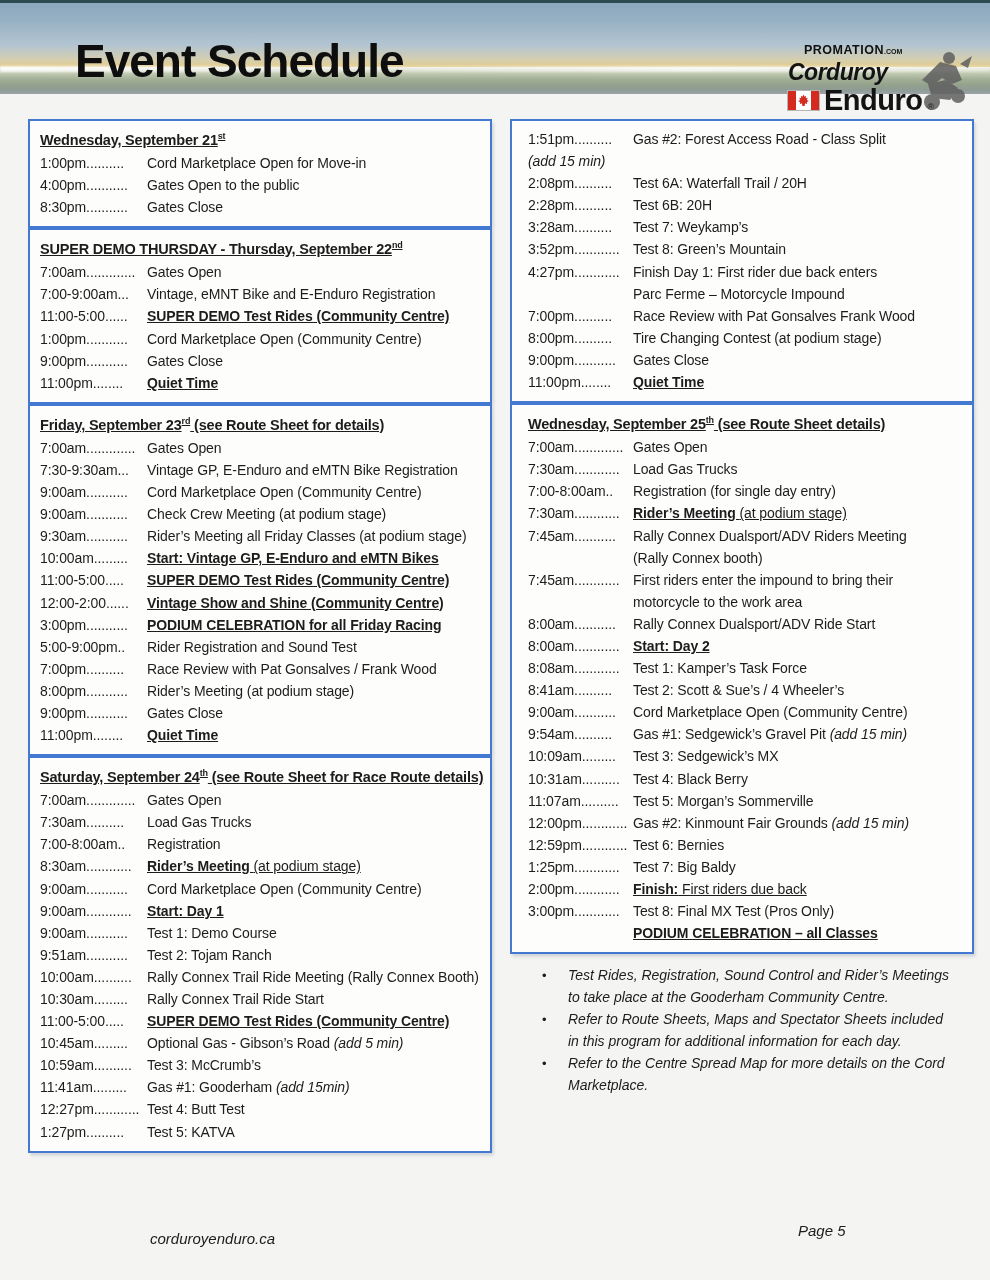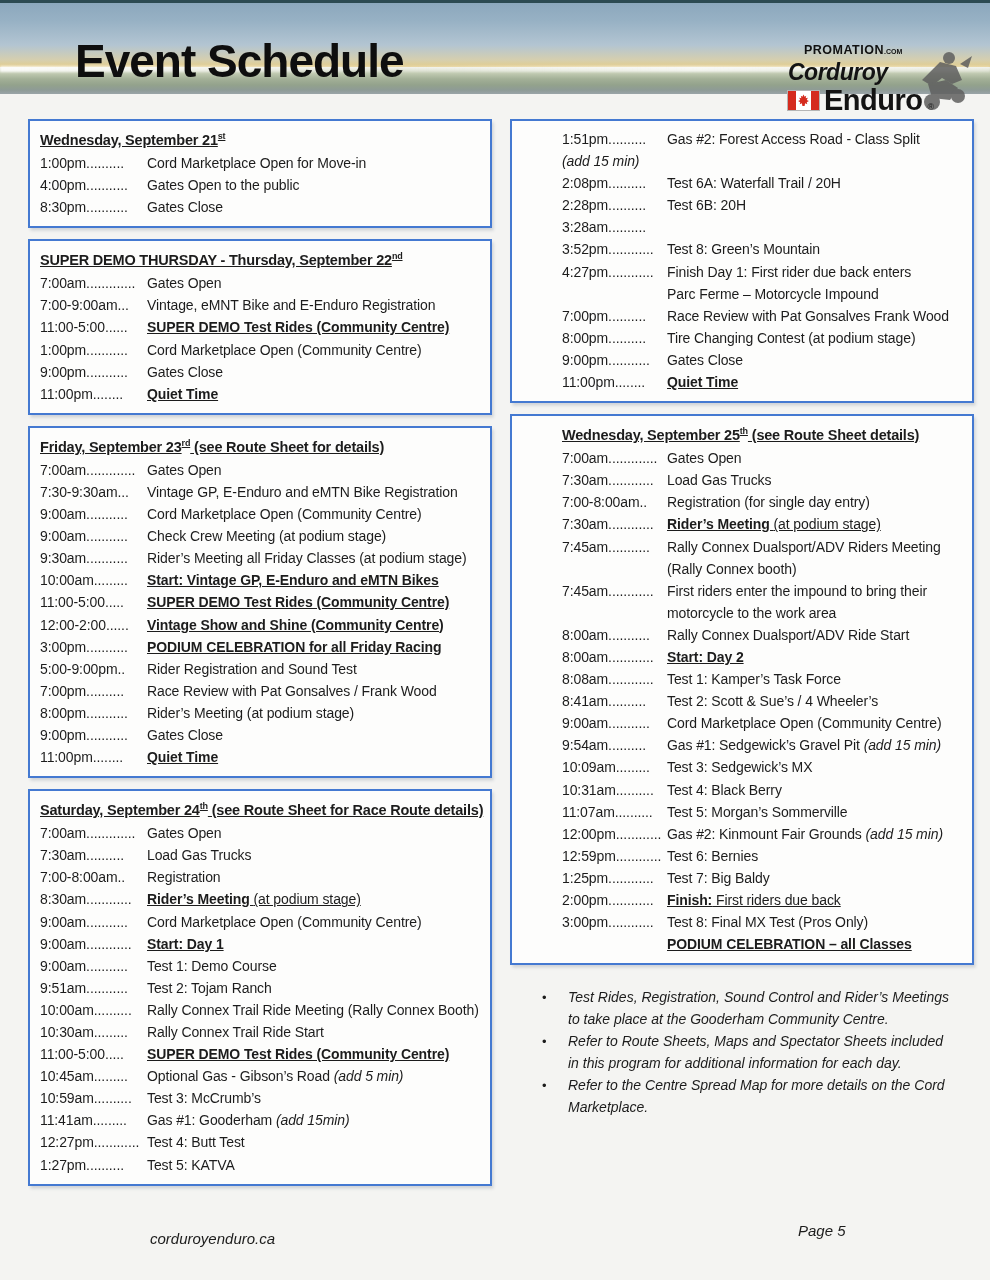--- a/index.html
+++ b/index.html
@@ -42,25 +42,25 @@
   .enduro-row{display:flex;align-items:center;gap:5px;position:relative;z-index:2;}
   .enduro-row .word{font-size:29px;font-weight:700;line-height:28px;color:#131313;letter-spacing:-.5px;}
   .enduro-row .reg{font-size:9px;align-self:flex-end;line-height:14px;}
   .flag{width:31px;height:19px;display:flex;box-shadow:0 0 0 1px #b5b5b5;background:#fff;}
   .flag .bar{width:8px;background:#d52b1e;}
   .flag .centre{flex:1;display:flex;align-items:center;justify-content:center;background:#fff;}
   
   .cols{display:flex;gap:18px;padding:25px 16px 0 28px;}
   .col{width:464px;display:flex;flex-direction:column;}
   .box{
-    background:#fdfdfc;border:2px solid #4479d1;margin-bottom:11px;
+    background:#fdfdfc;border:2px solid #4479d1;
     padding:7px 8px 8px 10px;box-shadow:1.5px 2.5px 3px rgba(40,60,90,.18);
     box-sizing:border-box;
   }
-  #col-right .box{padding-left:50px;}
+  #col-right .box{padding-left:16px;}
   .box-title{font-size:14.5px;font-weight:700;line-height:24px;letter-spacing:-.2px;white-space:nowrap;}
   .row{display:flex;line-height:22.1px;font-size:14px;letter-spacing:-.1px;white-space:nowrap;}
   .time{width:107px;flex-shrink:0;}
   #col-right .time{width:105px;}
   .desc{flex:1;overflow:visible;}
   .seg.b{font-weight:700;}
   .seg.u{text-decoration:underline;}
   .seg.i{font-style:italic;}
   .seg.sup{font-size:9px;vertical-align:super;line-height:0;}
   
@@ -292,20 +292,21 @@
         <div class="row">
           <span class="time">2:08pm..........</span>
           <span class="desc"><span class="seg">Test 6A: Waterfall Trail / 20H</span></span>
         </div>
         <div class="row">
           <span class="time">2:28pm..........</span>
           <span class="desc"><span class="seg">Test 6B: 20H</span></span>
         </div>
         <div class="row">
           <span class="time">3:28am..........</span>
+          <span class="desc"><span class="seg">Test 7: Weykamp’s</span></span>
         </div>
         <div class="row">
           <span class="time">3:52pm............</span>
           <span class="desc"><span class="seg">Test 8: Green’s Mountain</span></span>
         </div>
         <div class="row">
           <span class="time">4:27pm............</span>
           <span class="desc"><span class="seg">Finish Day 1: First rider due back enters</span></span>
         </div>
         <div class="row">

